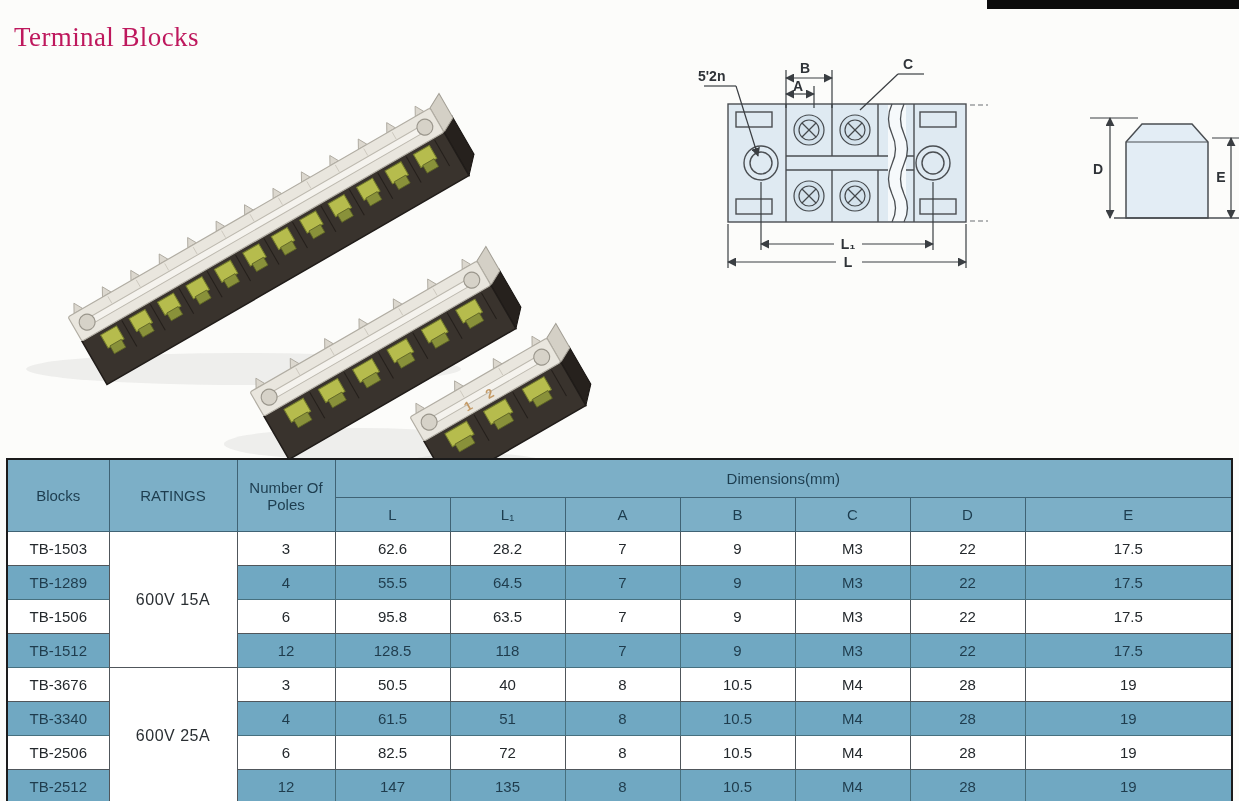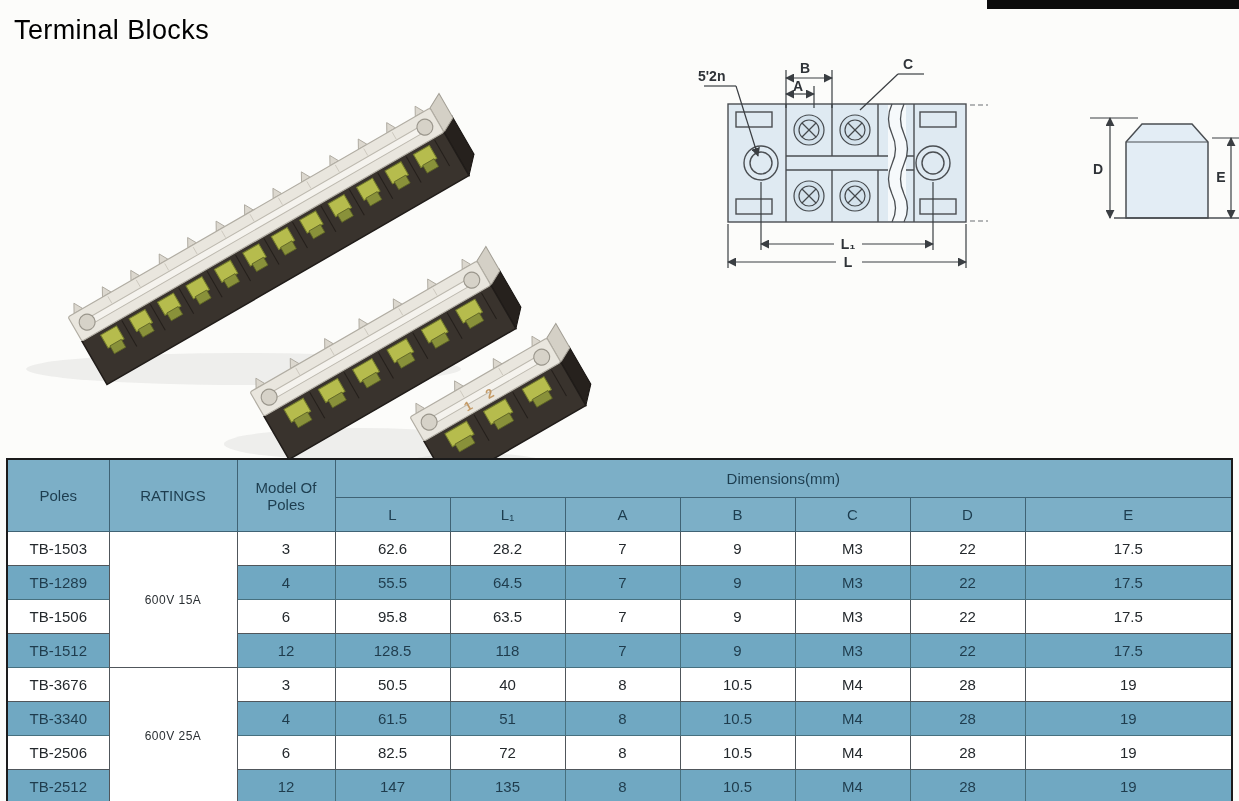--- a/index.html
+++ b/index.html
@@ -2,22 +2,22 @@
 <html style="--header-blue: #7cafc7; --row-blue: #70a8c2;"><head>
 <meta charset="utf-8">
 <style>
   html,body{margin:0;padding:0}
   body{
     width:1239px;height:801px;position:relative;overflow:hidden;
     background:#fcfcfa;
     font-family:"Liberation Sans","DejaVu Sans",sans-serif;
   }
   .page-title{
-    position:absolute;left:14px;top:15px;
-    font-size:27px;color:#000000;font-weight:400;letter-spacing:.4px;
+    position:absolute;left:14px;top:22px;
+    font-size:27px;color:#be185d;font-weight:400;letter-spacing:.4px;font-family:Liberation Serif, serif;
   }
   .topbar{
     position:absolute;top:0;right:0;width:252px;height:9px;background:#0c0c0c;
   }
   .photo{position:absolute;left:10px;top:32px;width:668px;height:430px;z-index:1;pointer-events:none}
   .diagram{position:absolute;left:686px;top:42px;width:553px;height:256px}
   .diagram text{font-family:"Liberation Sans","DejaVu Sans",sans-serif}
   .dimlabel{font-size:14px;font-weight:bold;fill:#2f3338}
   .tablewrap{position:absolute;left:6px;top:458px;z-index:2}
   table{
@@ -29,21 +29,21 @@
     border:1px solid #50565b;text-align:center;vertical-align:middle;
     padding:0 4px;height:33px;overflow:hidden;white-space:nowrap;
   }
   thead th{
     background:var(--header-blue,#7cafc7);color:#1d3d4f;font-weight:400;
     border-color:#3f6375;
   }
   thead tr.group-row th{height:37px}
   thead th.wrap{white-space:normal;line-height:17px}
   tbody tr.hl td{background:var(--row-blue,#70a8c2);color:#1f3c4d;border-color:#46707f}
-  td.rating{background:#ffffff !important;color:#2a2f33;font-size:12px;letter-spacing:.5px}
+  td.rating{background:#ffffff !important;color:#2a2f33;font-size:16px;letter-spacing:.5px}
 </style>
 </head>
 <body>
 
 <div class="page-title">Terminal Blocks</div>
 <div class="topbar"></div>
 
 <svg class="photo" id="photo-svg" viewBox="0 0 668 430" xmlns="http://www.w3.org/2000/svg">
     <ellipse cx="233.56" cy="337" rx="217.36" ry="16" fill="rgba(60,55,50,0.07)"></ellipse>
     <g transform="translate(58,285) rotate(-30)">
@@ -311,23 +311,23 @@
       <col style="width:115px">
         <col style="width:115px">
         <col style="width:115px">
       <col style="width:115px">
         <col style="width:115px">
         <col style="width:115px">
       <col style="width:207px">
     </colgroup>
     <thead>
       <tr class="group-row">
-        <th rowspan="2">Poles</th>
+        <th rowspan="2">Blocks</th>
         <th rowspan="2">RATINGS</th>
-        <th rowspan="2" class="wrap">Model Of Poles</th>
+        <th rowspan="2" class="wrap">Number Of Poles</th>
         <th colspan="7">Dimensions(mm)</th>
       </tr>
       <tr>
         <th>L</th>
         <th>L₁</th>
         <th>A</th>
         <th>B</th>
         <th>C</th>
         <th>D</th>
         <th>E</th>

